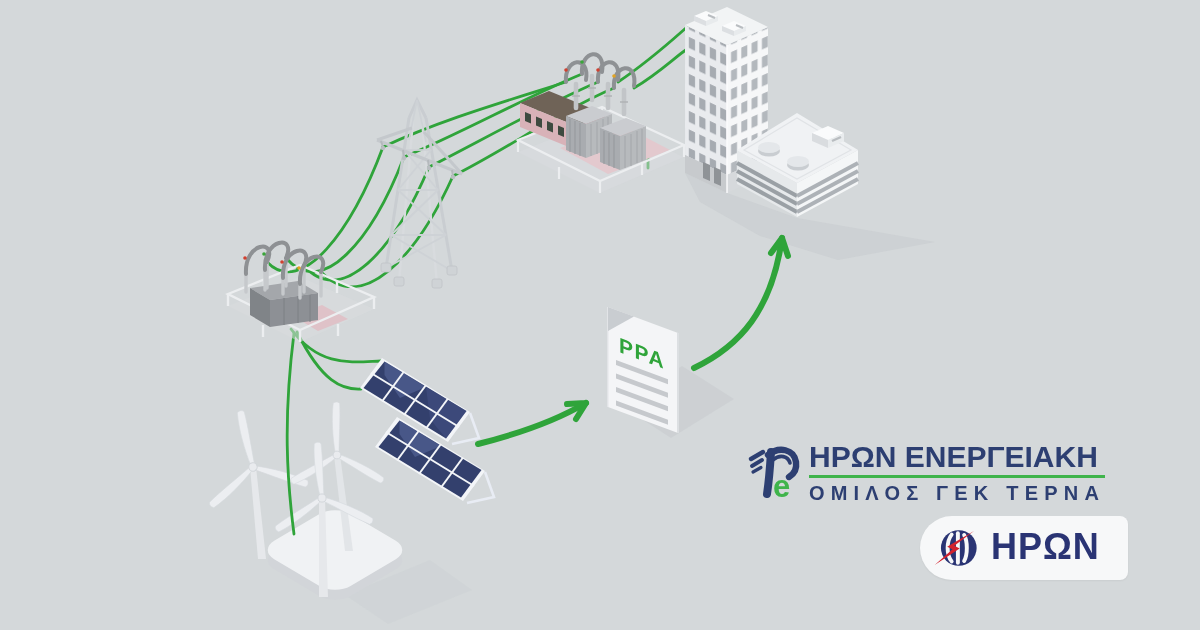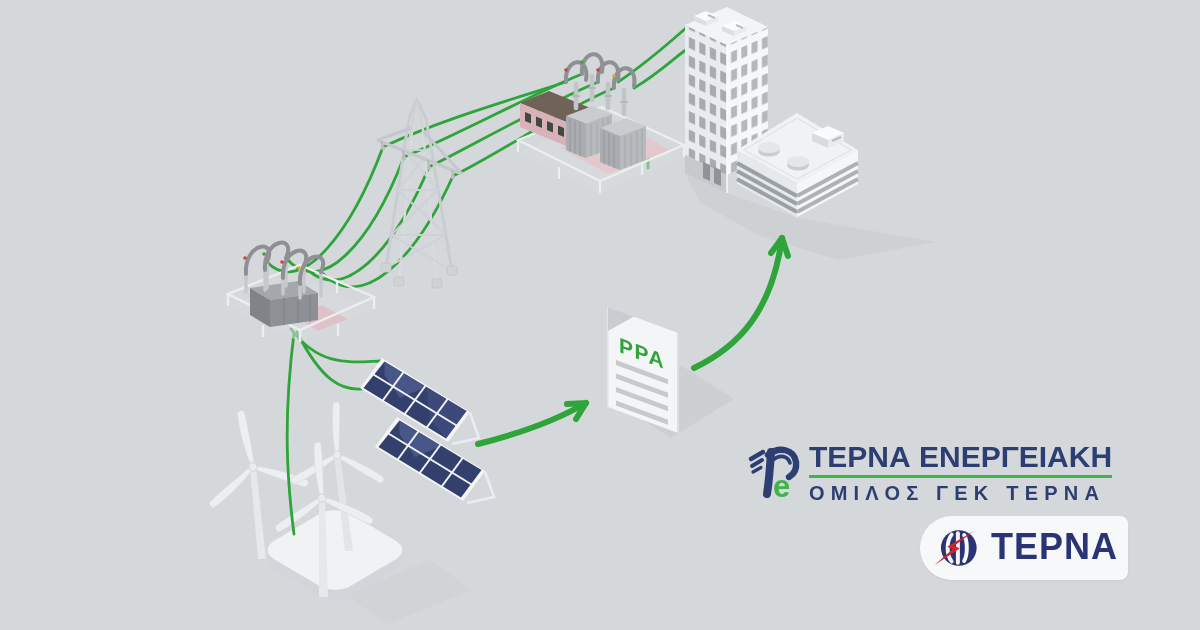--- a/index.html
+++ b/index.html
@@ -357,32 +357,32 @@
         <line x1="3" y1="16" x2="15" y2="9" stroke-width="4.4"></line>
         <line x1="4" y1="23" x2="14" y2="17" stroke-width="3.8"></line>
         <line x1="5" y1="29" x2="13" y2="24.5" stroke-width="3.2"></line>
         <path d="M23,9 C22,25 21,38 19,51" stroke-width="8"></path>
         <path d="M20,12 C31,3 46,6 48,19 C49,26 46,31 41,34" stroke-width="6.4"></path>
         <path d="M25,17 C32,11 40,13 42,20" stroke-width="3.6"></path>
       </g>
       <text x="25" y="54" font-family="Liberation Sans, sans-serif" font-size="31" font-weight="bold" fill="var(--logo-green)">e</text>
     </svg>
     <div class="terna-text">
-      <div class="terna-title">ΤΕΡΝΑ ΕΝΕΡΓΕΙΑΚΗ</div>
+      <div class="terna-title">ΗΡΩΝ ΕΝΕΡΓΕΙΑΚΗ</div>
       <div class="terna-rule"></div>
       <div class="terna-sub">ΟΜΙΛΟΣ ΓΕΚ ΤΕΡΝΑ</div>
     </div>
   </div>
 
   <div class="heron-logo">
     <svg class="heron-icon" viewBox="0 0 56 48">
       <circle cx="30" cy="24" r="20" fill="var(--heron-navy)"></circle>
       <g stroke="#f7f8f9" stroke-width="4.4" fill="none" stroke-linecap="round">
         <path d="M22,9 C16,16.5 16,31.5 22,39"></path>
         <line x1="29" y1="7.5" x2="29" y2="40.5"></line>
         <path d="M36,9.5 C40,16.5 40,31.5 36,38.5"></path>
       </g>
       <polygon points="47,5 25,21.5 31,24.5 3,43 23,25.5 17,22.5" fill="var(--red)"></polygon>
     </svg>
-    <div class="heron-text">ΤΕΡΝΑ</div>
+    <div class="heron-text">ΗΡΩΝ</div>
   </div>
 
 </div>
 
 </body></html>

